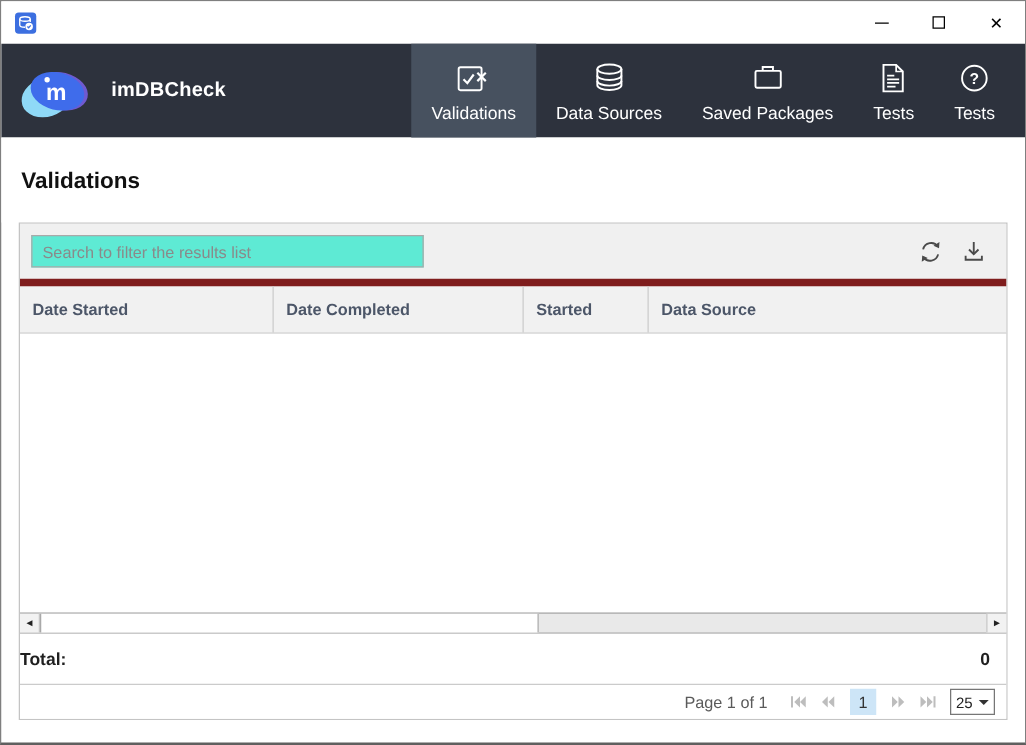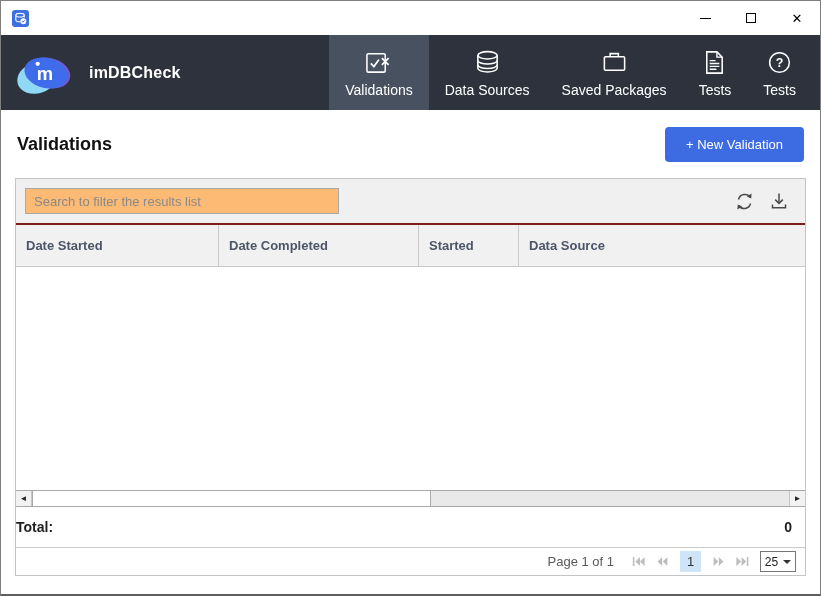--- a/index.html
+++ b/index.html
@@ -47,28 +47,28 @@
   .new-btn {
     margin-left: auto; background: #3d6be2; color: #fff; border: none;
     font-size: 13px; font-family: inherit; padding: 10px 21px; border-radius: 4px; cursor: pointer;
   }
 
   
   .panel { margin: 0 14px; border: 1px solid #c4c4c4; background: #fff; }
 
   .toolbar { height: 44px; background: #f0f0f0; display: flex; align-items: center; padding: 0 9px; }
   .search-input {
-    width: 314px; height: 26px; border: 1px solid #a9a9a9; background: #fdba74;
+    width: 314px; height: 26px; border: 1px solid #a9a9a9; background: #5eead4;
     font-family: inherit; font-size: 13px; color: #333; padding: 0 8px; outline: none;
   }
   .search-input::placeholder { color: #8a8a8a; }
   .toolbar-icons { margin-left: auto; display: flex; align-items: center; gap: 14px; padding-right: 7px; }
   .tool-icon { cursor: pointer; display: flex; }
 
-  .thead { height: 44px; background: #f1f1f1; border-top: 2px solid #7f1d1d; border-bottom: 1px solid #cbcbcb; display: flex; }
+  .thead { height: 44px; background: #f1f1f1; border-top: 6px solid #7f1d1d; border-bottom: 1px solid #cbcbcb; display: flex; }
   .th {
     display: flex; align-items: center; padding-left: 10px;
     font-size: 13px; font-weight: bold; color: #4c5668;
     border-right: 1px solid #cbcbcb;
   }
   .th.c0 { width: 203px; } .th.c1 { width: 200px; } .th.c2 { width: 100px; }
   .th.c3 { flex: 1; border-right: none; }
 
   .tbody { height: 223px; background: #fff; }
 
@@ -200,21 +200,20 @@
           </svg>
         </span>
         <span>Tests</span>
       </div>
 
     </div>
   </div>
 
   <div class="page-header">
     <h1 class="page-title">Validations</h1>
-    <button class="new-btn">+ New Validation</button>
   </div>
 
   <div class="panel">
 
     <div class="toolbar">
       <input class="search-input" type="text" placeholder="Search to filter the results list" style="">
       <div class="toolbar-icons">
         <span class="tool-icon">
           <svg width="21" height="21" viewBox="0 0 21 21">
             <path d="M4.5 8.5 A 6.6 6.6 0 0 1 16.3 6.2" fill="none" stroke="#4a4a4a" stroke-width="1.5"></path>

